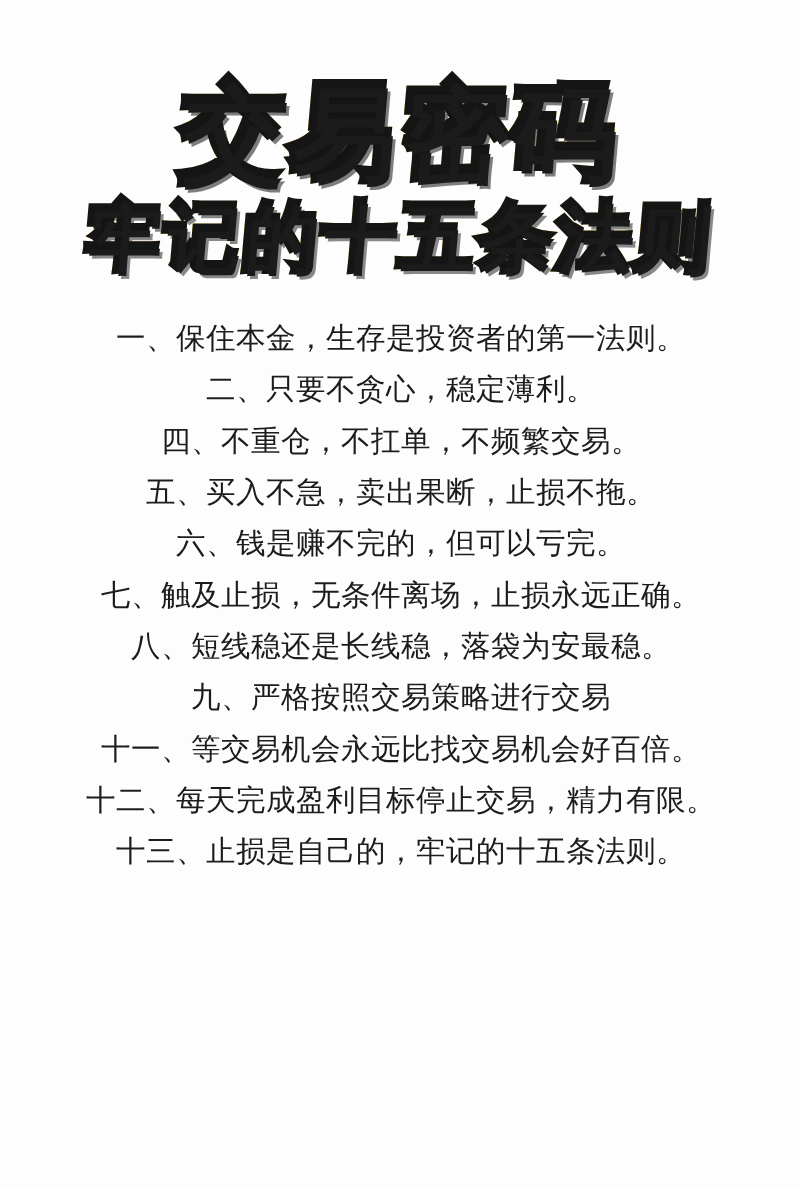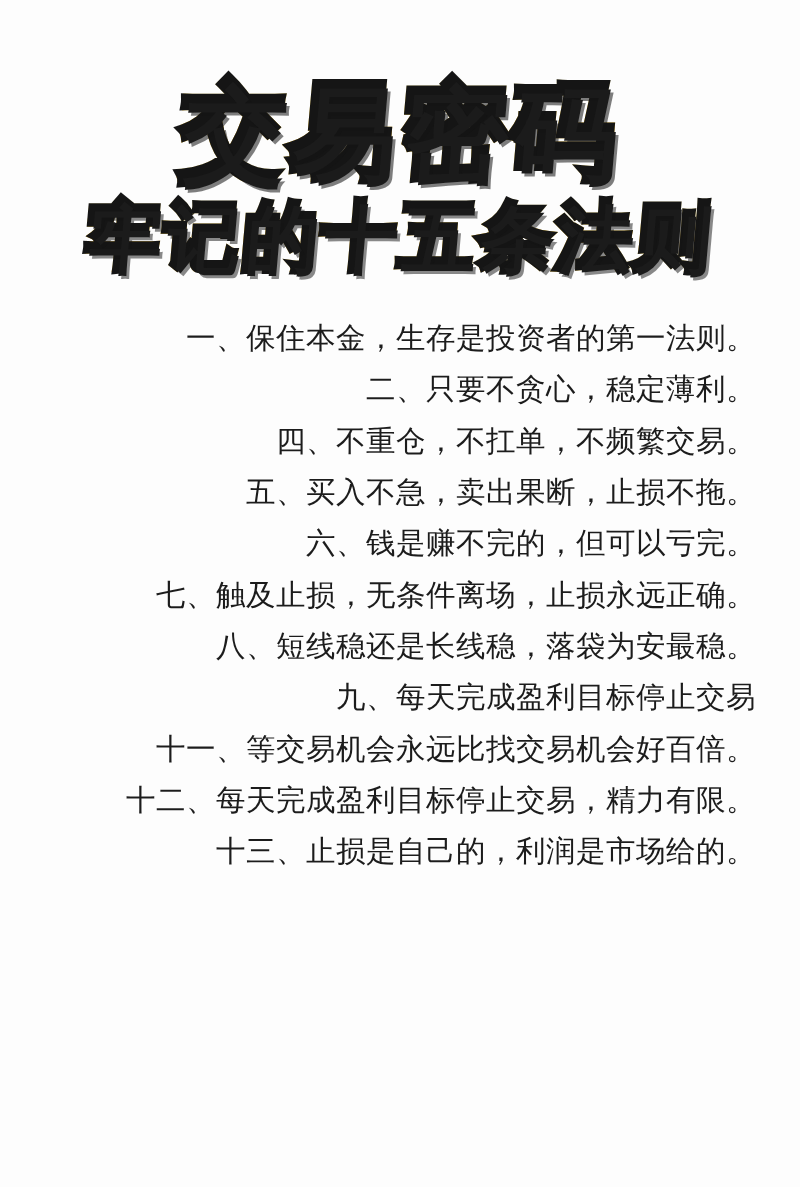--- a/index.html
+++ b/index.html
@@ -88,21 +88,21 @@
     padding: 0 44px 0 46px;
     list-style: none;
   }
   .rule {
     font-family: "DejaVu Sans", "Liberation Sans", sans-serif;
     font-size: 29.5px;
     line-height: 1.52;
     color: #1c1c1c;
     letter-spacing: 0.5px;
     margin: 0 0 6.5px 0;
-    text-align: right;
+    text-align: center;
     font-weight: 500;
   }
 </style>
 </head>
 <body>
 
 <div class="poster">
 
   <div class="title-area">
     <div class="title-main">交易密码</div>
@@ -110,19 +110,19 @@
   </div>
 
   <ul class="rules">
     <li class="rule">一、保住本金，生存是投资者的第一法则。</li>
     <li class="rule">二、只要不贪心，稳定薄利。</li>
     <li class="rule">四、不重仓，不扛单，不频繁交易。</li>
     <li class="rule">五、买入不急，卖出果断，止损不拖。</li>
     <li class="rule">六、钱是赚不完的，但可以亏完。</li>
     <li class="rule">七、触及止损，无条件离场，止损永远正确。</li>
     <li class="rule">八、短线稳还是长线稳，落袋为安最稳。</li>
-    <li class="rule">九、每天完成盈利目标停止交易</li>
+    <li class="rule">九、严格按照交易策略进行交易</li>
     <li class="rule">十一、等交易机会永远比找交易机会好百倍。</li>
     <li class="rule">十二、每天完成盈利目标停止交易，精力有限。</li>
-    <li class="rule">十三、止损是自己的，利润是市场给的。</li>
+    <li class="rule">十三、止损是自己的，牢记的十五条法则。</li>
   </ul>
 
 </div>
 
 </body></html>

